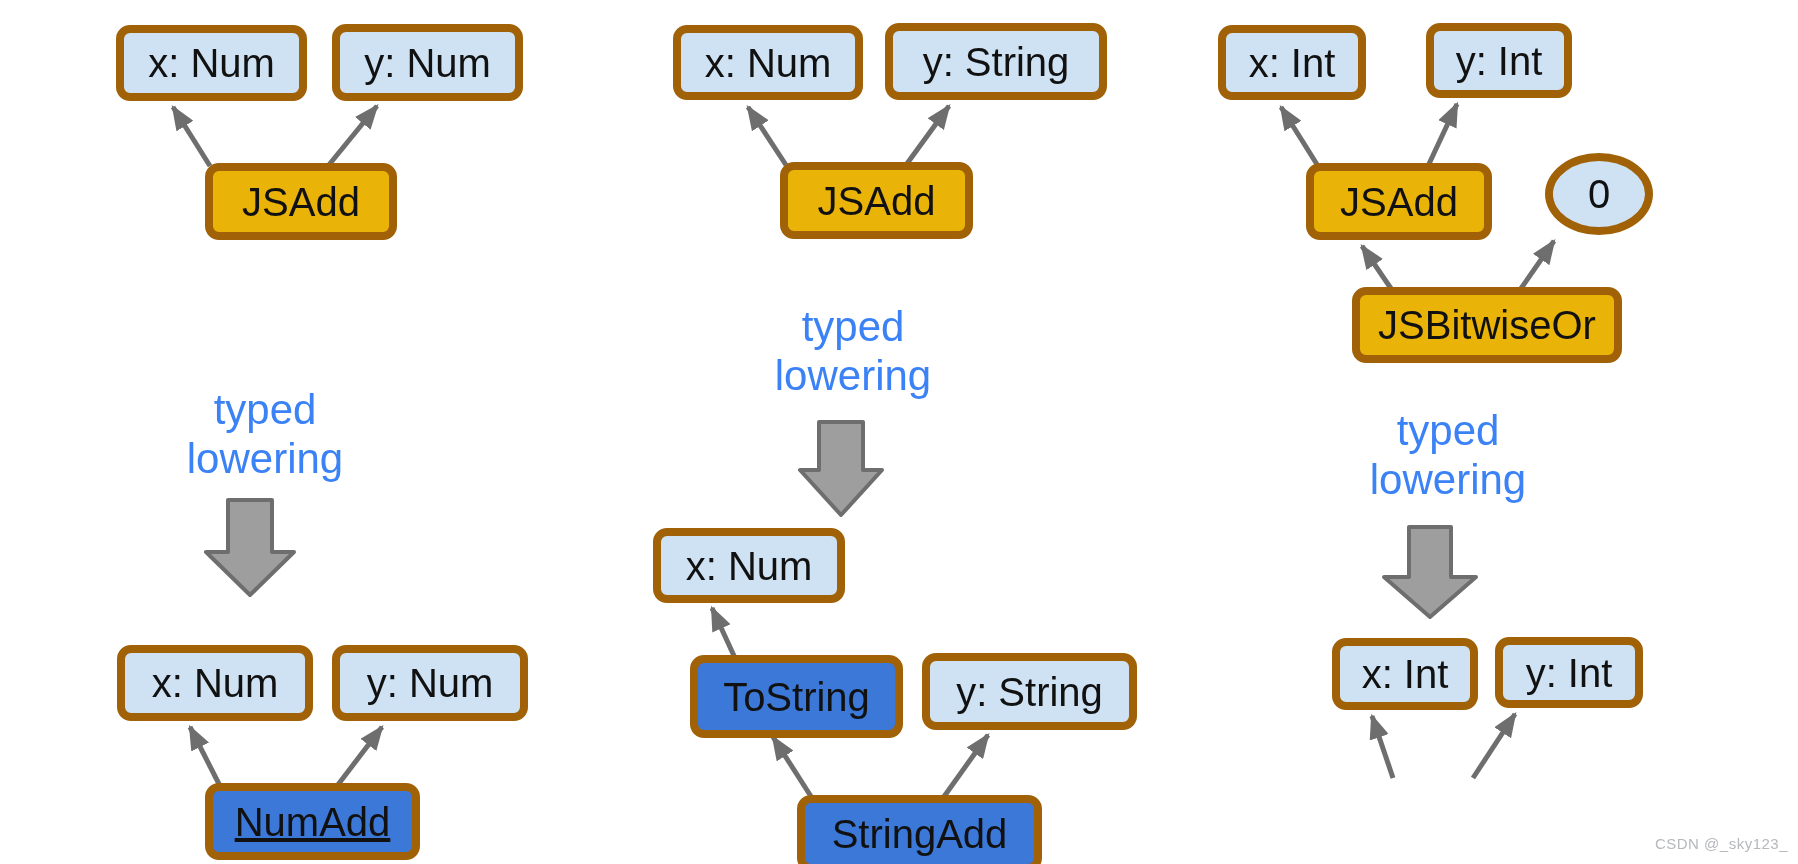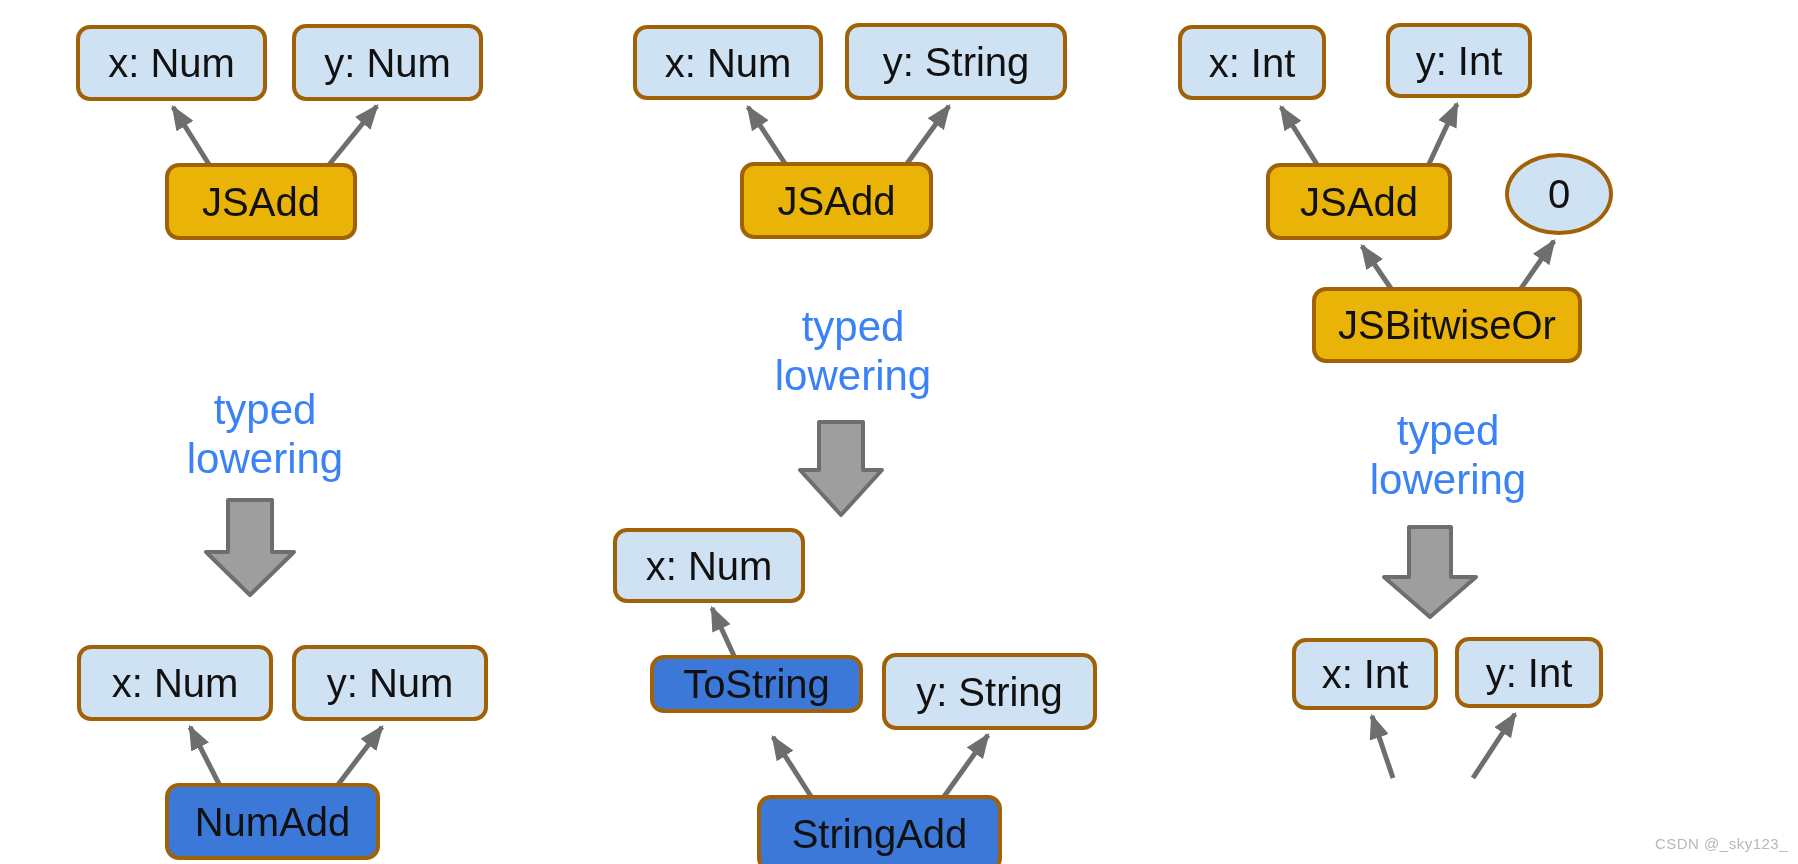--- a/index.html
+++ b/index.html
@@ -3,23 +3,23 @@
 <meta charset="utf-8">
 <style>
   html, body { margin:0; padding:0; background:#ffffff; }
   .canvas {
     position:relative; width:1798px; height:864px; background:#ffffff;
     overflow:hidden; font-family:"Liberation Sans", sans-serif; color:#111;
   }
   .layer { position:absolute; left:0; top:0; }
   .node {
     position:absolute; box-sizing:border-box;
-    border:4px solid #a16207; border-radius:14px;
+    border:8px solid #a16207; border-radius:14px;
     display:flex; align-items:center; justify-content:center;
-    font-size:40px; line-height:1; color:#111; white-space:nowrap;
+    font-size:40px; line-height:1; color:#111; white-space:nowrap;margin-left:40px;
   }
   .node.input   { background:#cfe2f3; }
   .node.jsop    { background:#eab308; }
   .node.lowered { background:#3c78d8; }
   .node.const   { border-radius:50%; background:#cfe2f3; }
   .lowering-label {
     position:absolute; text-align:center;
     font-size:42px; line-height:49px; color:#3b82f6;
   }
   .watermark {
@@ -75,32 +75,32 @@
   <div class="node input" style="left:76px;  top:25px;  width:191px; height:76px;">x: Num</div>
   <div class="node input" style="left:292px; top:24px;  width:191px; height:77px;">y: Num</div>
   <div class="node jsop" style="left:165px; top:163px; width:192px; height:77px;">JSAdd</div>
 
   <div class="lowering-label" style="left:135px; top:385px; width:260px;">
     <div>typed</div>
     <div>lowering</div>
   </div>
   <div class="node input" style="left:77px;  top:645px; width:196px; height:76px;">x: Num</div>
   <div class="node input" style="left:292px; top:645px; width:196px; height:76px;">y: Num</div>
-  <div class="node lowered" style="left:165px; top:783px; width:215px; height:77px;">NumAdd</div>
+  <div class="node lowered" style="left:165px; top:783px; width:215px; height:77px;text-decoration:underline;">NumAdd</div>
 
   <div class="node input" style="left:633px; top:25px; width:190px; height:75px;">x: Num</div>
   <div class="node input" style="left:845px; top:23px; width:222px; height:77px;">y: String</div>
   <div class="node jsop" style="left:740px; top:162px; width:193px; height:77px;">JSAdd</div>
 
   <div class="lowering-label" style="left:723px; top:302px; width:260px;">
     <div>typed</div>
     <div>lowering</div>
   </div>
   <div class="node input" style="left:613px; top:528px; width:192px; height:75px;">x: Num</div>
-  <div class="node lowered" style="left:650px; top:655px; width:213px; height:58px;">ToString</div>
+  <div class="node lowered" style="left:650px; top:655px; width:213px; height:83px;">ToString</div>
   <div class="node input" style="left:882px; top:653px; width:215px; height:77px;">y: String</div>
   <div class="node lowered" style="left:757px; top:795px; width:245px; height:77px;">StringAdd</div>
 
   <div class="node input" style="left:1178px; top:25px; width:148px; height:75px;">x: Int</div>
   <div class="node input" style="left:1386px; top:23px; width:146px; height:75px;">y: Int</div>
   <div class="node jsop" style="left:1266px; top:163px; width:186px; height:77px;">JSAdd</div>
   <div class="node const" style="left:1505px; top:153px; width:108px; height:82px;">0</div>
   <div class="node jsop" style="left:1312px; top:287px; width:270px; height:76px;">JSBitwiseOr</div>
 
   <div class="lowering-label" style="left:1318px; top:406px; width:260px;">

